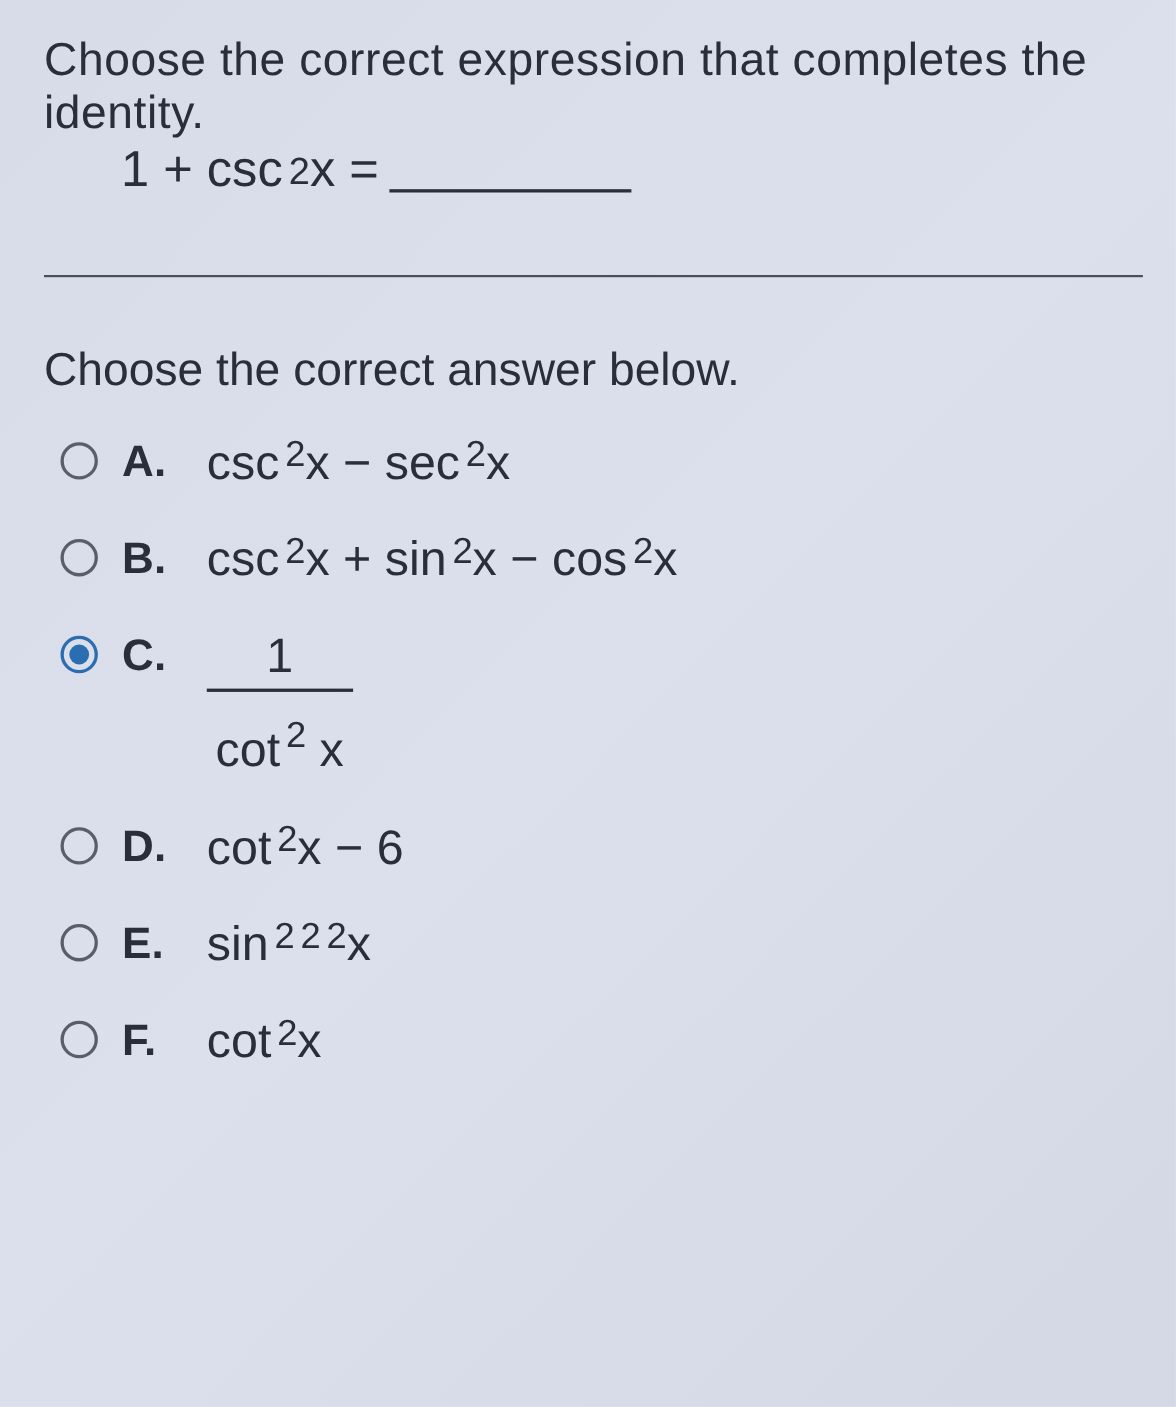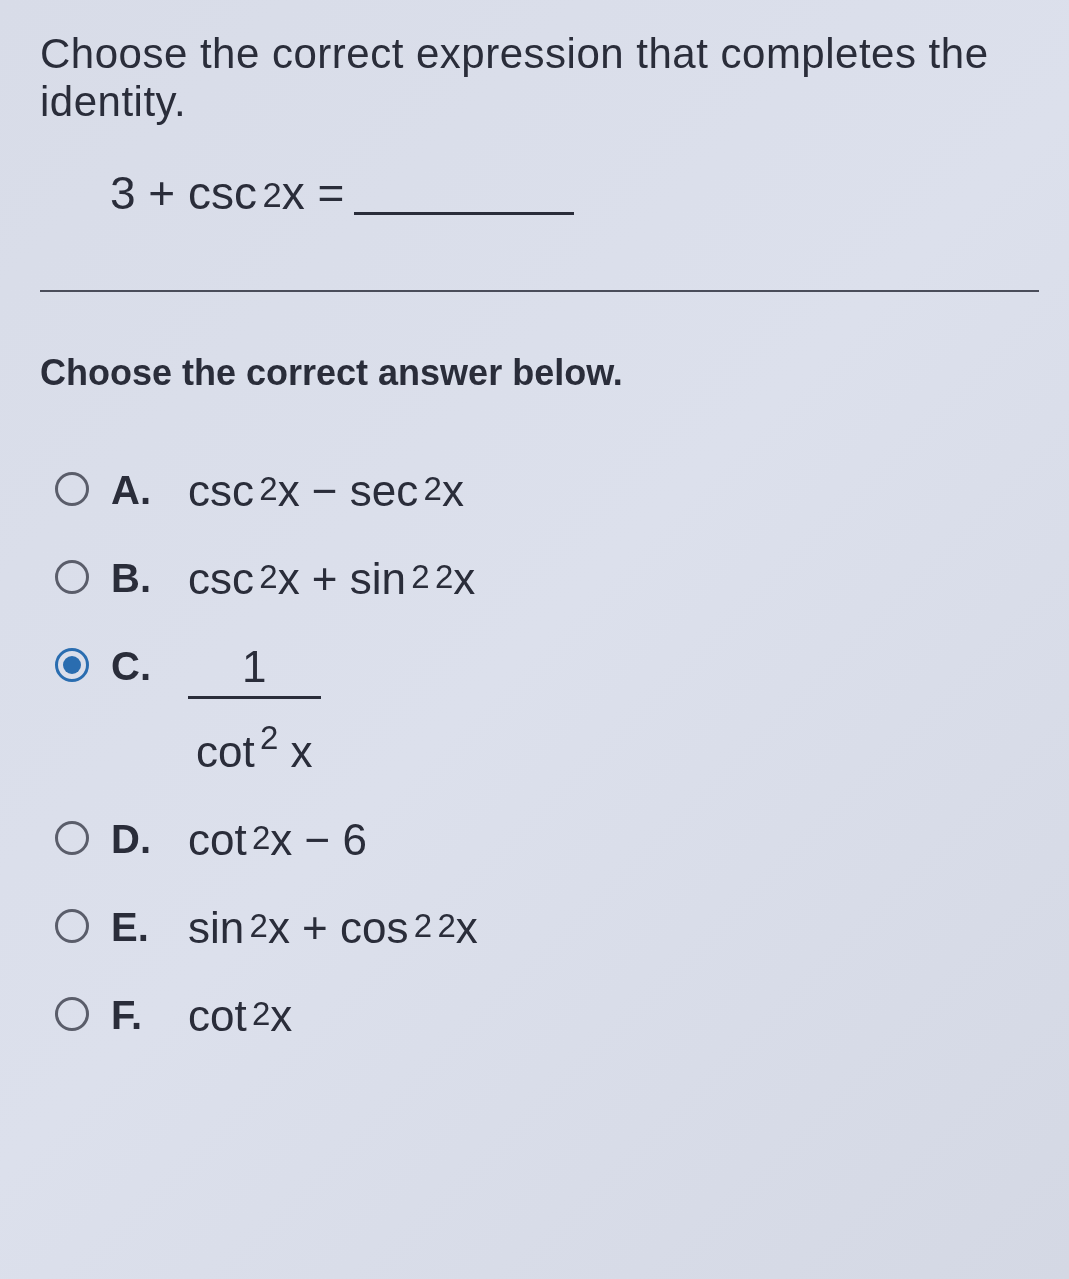--- a/index.html
+++ b/index.html
@@ -13,21 +13,20 @@
     color: #2a2d3a;
     overflow: hidden;
     position: relative;
   }
   .page {
     padding: 30px 30px 30px 40px;
   }
   .prompt1 {
     font-size: 42px;
     color: #2a2d3a;
-    margin-bottom: 40px;
     letter-spacing: 0.5px;
   }
   .equation-row {
     font-size: 46px;
     margin-left: 70px;
     margin-bottom: 70px;
     display: flex;
     align-items: baseline;
   }
   .sup {
@@ -44,23 +43,22 @@
     position: relative;
     top: 6px;
   }
   .hr {
     border: none;
     border-top: 2px solid #4a4d5a;
     margin: 0 0 60px 0;
     width: 100%;
   }
   .prompt2 {
-    font-size: 36px;
-    margin-bottom: 72px;
-    font-weight: bold;
+    font-size: 42px;
+    margin-bottom: 36px;
   }
   .options {
     display: flex;
     flex-direction: column;
     gap: 38px;
     padding-left: 15px;
   }
   .opt {
     display: flex;
     align-items: flex-start;
@@ -92,21 +90,21 @@
   .opt-label {
     font-size: 40px;
     font-weight: bold;
     width: 55px;
     flex-shrink: 0;
     margin-top: 2px;
   }
   .opt-body {
     font-size: 44px;
     display: flex;
-    align-items: center;
+    align-items: flex-start;
   }
   .frac {
     display: inline-flex;
     flex-direction: column;
     align-items: center;
     vertical-align: middle;
   }
   .frac .num {
     padding: 0 8px 4px 8px;
   }
@@ -117,21 +115,21 @@
   .thinsp { display:inline-block; width:0.12em; }
 </style>
 </head>
 <body>
 
 <div class="page">
 
   <div class="prompt1">Choose the correct expression that completes the identity.</div>
 
   <div class="equation-row">
-    <span>3 + csc</span>
+    <span>1 + csc</span>
       <span class="thinsp"></span>
       <span class="sup">2</span>
       <span> x =</span>
     <span class="blank"></span>
   </div>
 
   <hr class="hr">
 
   <div class="prompt2">Choose the correct answer below.</div>
 
@@ -154,20 +152,21 @@
     <div class="opt">
       <div class="radio"></div>
       <div class="opt-label">B.</div>
       <div class="opt-body">
         <span>csc</span>
           <span class="thinsp"></span>
           <span class="sup">2</span>
           <span> x + sin</span>
           <span class="thinsp"></span>
           <span class="sup">2</span>
+          <span> x − cos</span>
           <span class="thinsp"></span>
           <span class="sup">2</span>
           <span> x</span>
       </div>
     </div>
 
     <div class="opt">
       <div class="radio selected"></div>
       <div class="opt-label">C.</div>
       <div class="opt-body">
@@ -191,21 +190,20 @@
       </div>
     </div>
 
     <div class="opt">
       <div class="radio"></div>
       <div class="opt-label">E.</div>
       <div class="opt-body">
         <span>sin</span>
           <span class="thinsp"></span>
           <span class="sup">2</span>
-          <span> x + cos</span>
           <span class="thinsp"></span>
           <span class="sup">2</span>
           <span class="thinsp"></span>
           <span class="sup">2</span>
           <span> x</span>
       </div>
     </div>
 
     <div class="opt">
       <div class="radio"></div>

